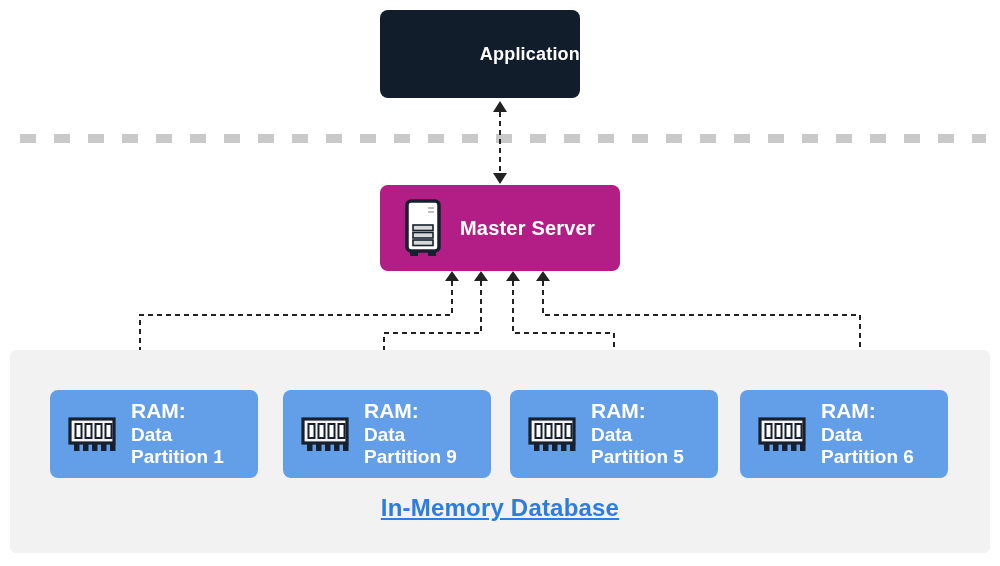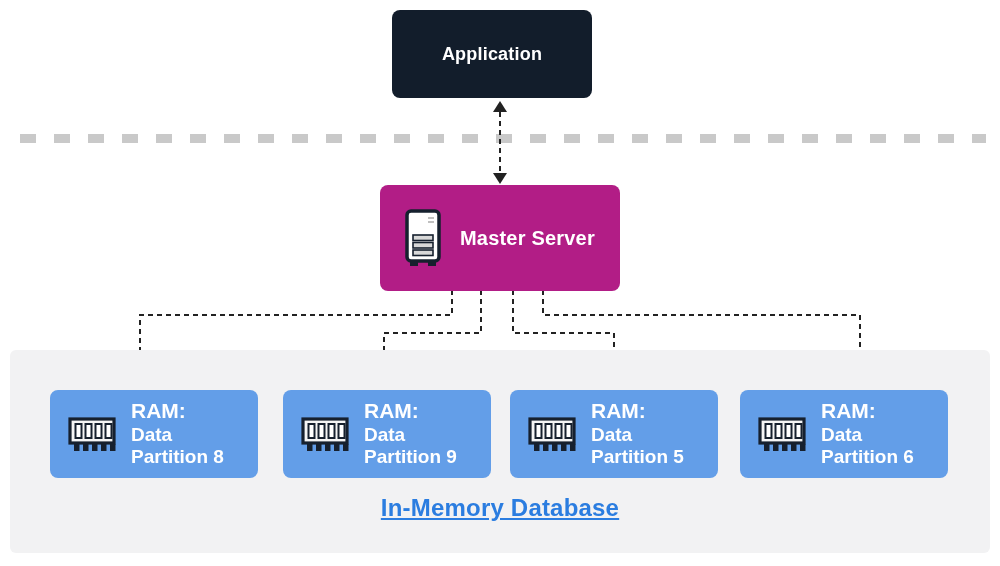--- a/index.html
+++ b/index.html
@@ -6,45 +6,45 @@
   body{
     font-family:"Liberation Sans","DejaVu Sans",sans-serif;
     background:#ffffff;
     width:1000px;height:566px;
     position:relative;
   }
   .canvas{position:absolute;left:0;top:0;width:1000px;height:566px;overflow:hidden;background:#fff;}
 
   
   .app-box{
-    position:absolute;left:392px;top:10px;width:200px;height:88px;
+    position:absolute;left:380px;top:10px;width:200px;height:88px;
     background:var(--application-bg,#121d2b);
     border-radius:8px;
-    display:flex;align-items:center;justify-content:center;
+    display:flex;align-items:center;justify-content:flex-end;
     color:var(--node-text,#ffffff);font-size:18px;font-weight:600;letter-spacing:.2px;
   }
 
   
   .separator{
     position:absolute;left:20px;top:134px;width:966px;height:9px;
     background:repeating-linear-gradient(to right,
       var(--separator,#c9c9c9) 0 16px, transparent 16px 34px);
   }
 
   
   .connectors{position:absolute;left:0;top:0;width:1000px;height:566px;pointer-events:none;}
   .connectors path.dash{
     fill:none;stroke:var(--connector,#222222);stroke-width:2;
     stroke-dasharray:5 4;
   }
   .connectors path.head{fill:var(--connector,#222222);stroke:none;}
 
   
   .master-box{
-    position:absolute;left:380px;top:185px;width:240px;height:106px;
+    position:absolute;left:380px;top:185px;width:240px;height:86px;
     background:var(--master-bg,#b21d86);
     border-radius:8px;
     display:flex;align-items:center;
     padding-left:24px;box-sizing:border-box;gap:18px;
     color:var(--node-text,#ffffff);
   }
   .master-box .label{font-size:20px;font-weight:600;letter-spacing:.2px;}
 
   
   .db-container{
@@ -132,21 +132,21 @@
       <rect x="37.5" y="7" width="6" height="14" fill="#ffffff" stroke="#16202e" stroke-width="2"></rect>
       <rect x="6" y="27" width="5.5" height="7" fill="#16202e"></rect>
       <rect x="15" y="27" width="5.5" height="7" fill="#16202e"></rect>
       <rect x="24" y="27" width="5.5" height="7" fill="#16202e"></rect>
       <rect x="33" y="27" width="5.5" height="7" fill="#16202e"></rect>
       <rect x="42" y="27" width="5.5" height="7" fill="#16202e"></rect>
     </svg>
     <div class="ram-text">
       <span class="t">RAM:</span>
       <span class="l">Data</span>
-      <span class="l">Partition 8</span>
+      <span class="l">Partition 1</span>
     </div>
   </div>
 
   <div class="ram-box p2">
     <svg class="icon" width="48" height="35" viewBox="0 0 48 35">
       <rect x="2" y="2" width="44" height="24" fill="#f5f5f5" stroke="#16202e" stroke-width="3.2"></rect>
       <rect x="7.5" y="7" width="6" height="14" fill="#ffffff" stroke="#16202e" stroke-width="2"></rect>
       <rect x="17.5" y="7" width="6" height="14" fill="#ffffff" stroke="#16202e" stroke-width="2"></rect>
       <rect x="27.5" y="7" width="6" height="14" fill="#ffffff" stroke="#16202e" stroke-width="2"></rect>
       <rect x="37.5" y="7" width="6" height="14" fill="#ffffff" stroke="#16202e" stroke-width="2"></rect>

